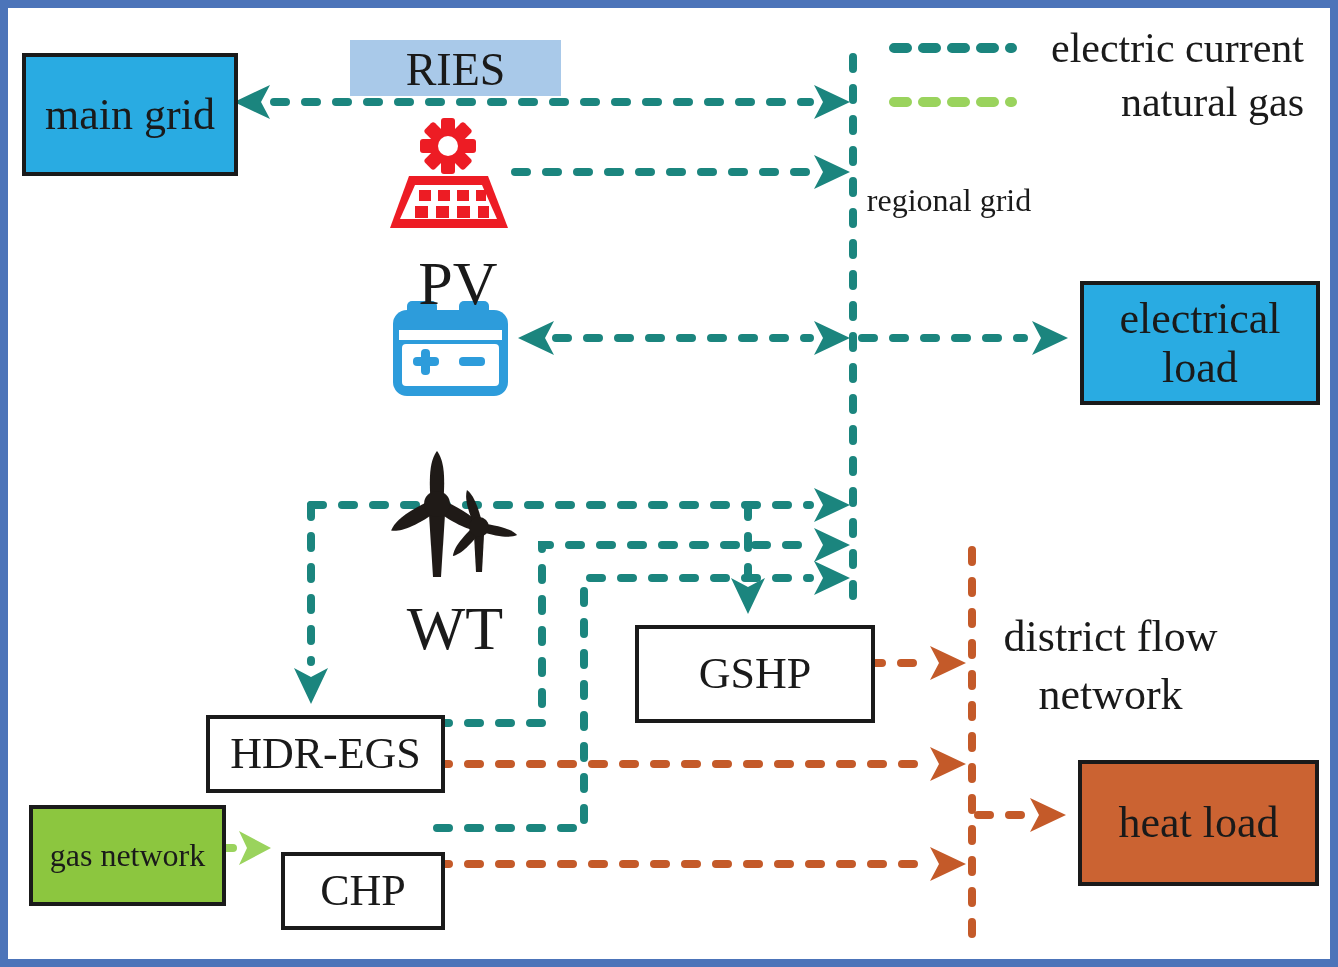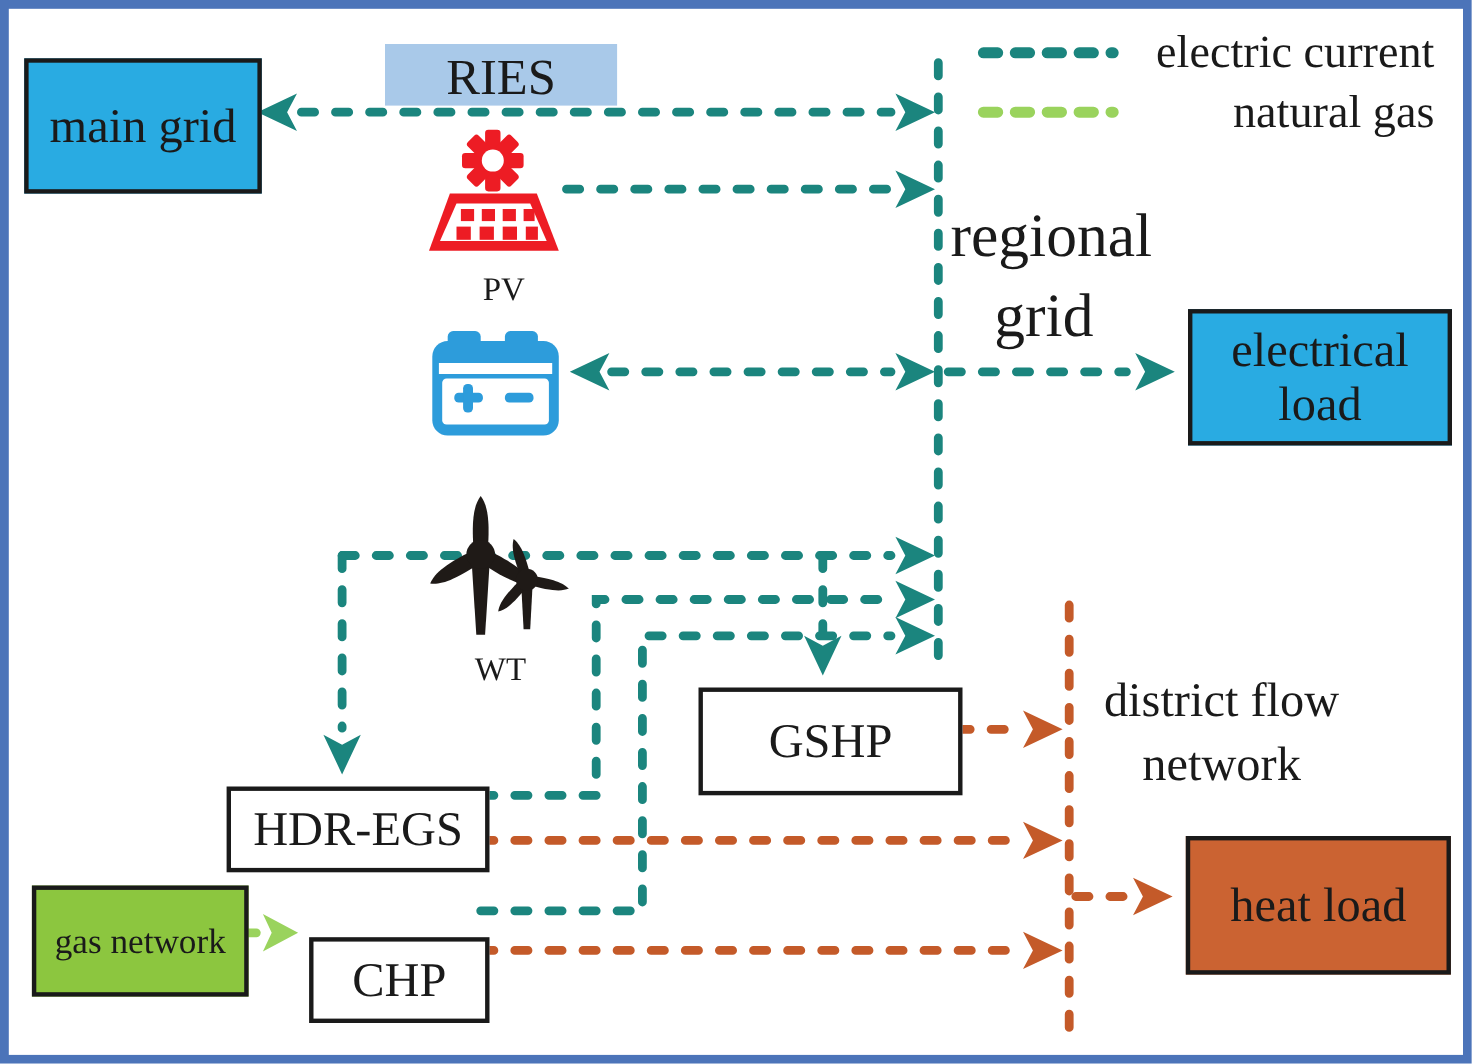--- a/index.html
+++ b/index.html
@@ -35,25 +35,25 @@
   .box-gshp{left:627px;top:617px;width:240px;height:98px;}
   .box-hdr-egs{left:198px;top:707px;width:239px;height:78px;}
   .box-chp{left:273px;top:805px;width:164px;height:78px;margin-top:39px;}
   .box-gas-network{left:21px;top:797px;width:197px;height:101px;font-size:32px;}
   .box-heat-load{left:1070px;top:752px;width:241px;height:126px;}
 
   .ries-title{position:absolute;left:342px;top:32px;width:211px;height:56px;
     background:var(--ries-bg,#a9c9e9);display:flex;align-items:flex-end;justify-content:center;
     font-size:46px;}
 
-  .free-label{position:absolute;text-align:center;font-size:30px;line-height:1.2;}
+  .free-label{position:absolute;text-align:center;font-size:62px;line-height:1.2;}
   .lbl-pv{left:385px;top:238px;width:130px;}
   .lbl-battery{left:365px;top:406px;width:170px;}
   .lbl-wt{left:382px;top:583px;width:130px;}
-  .lbl-regional-grid{left:856px;top:172px;width:170px;font-size:56px;line-height:1.28;}
+  .lbl-regional-grid{left:856px;top:172px;width:170px;font-size:32px;line-height:1.28;}
   .lbl-district-heat{left:980px;top:600px;width:245px;font-size:44px;line-height:1.32;}
 
   .legend{position:absolute;left:880px;top:13px;width:416px;}
   .legend-row{display:flex;align-items:center;height:54px;}
   .legend-swatch{flex:0 0 130px;height:14px;}
   .legend-label{flex:1;text-align:right;font-size:42px;white-space:nowrap;}
 </style>
 </head>
 <body>
 

